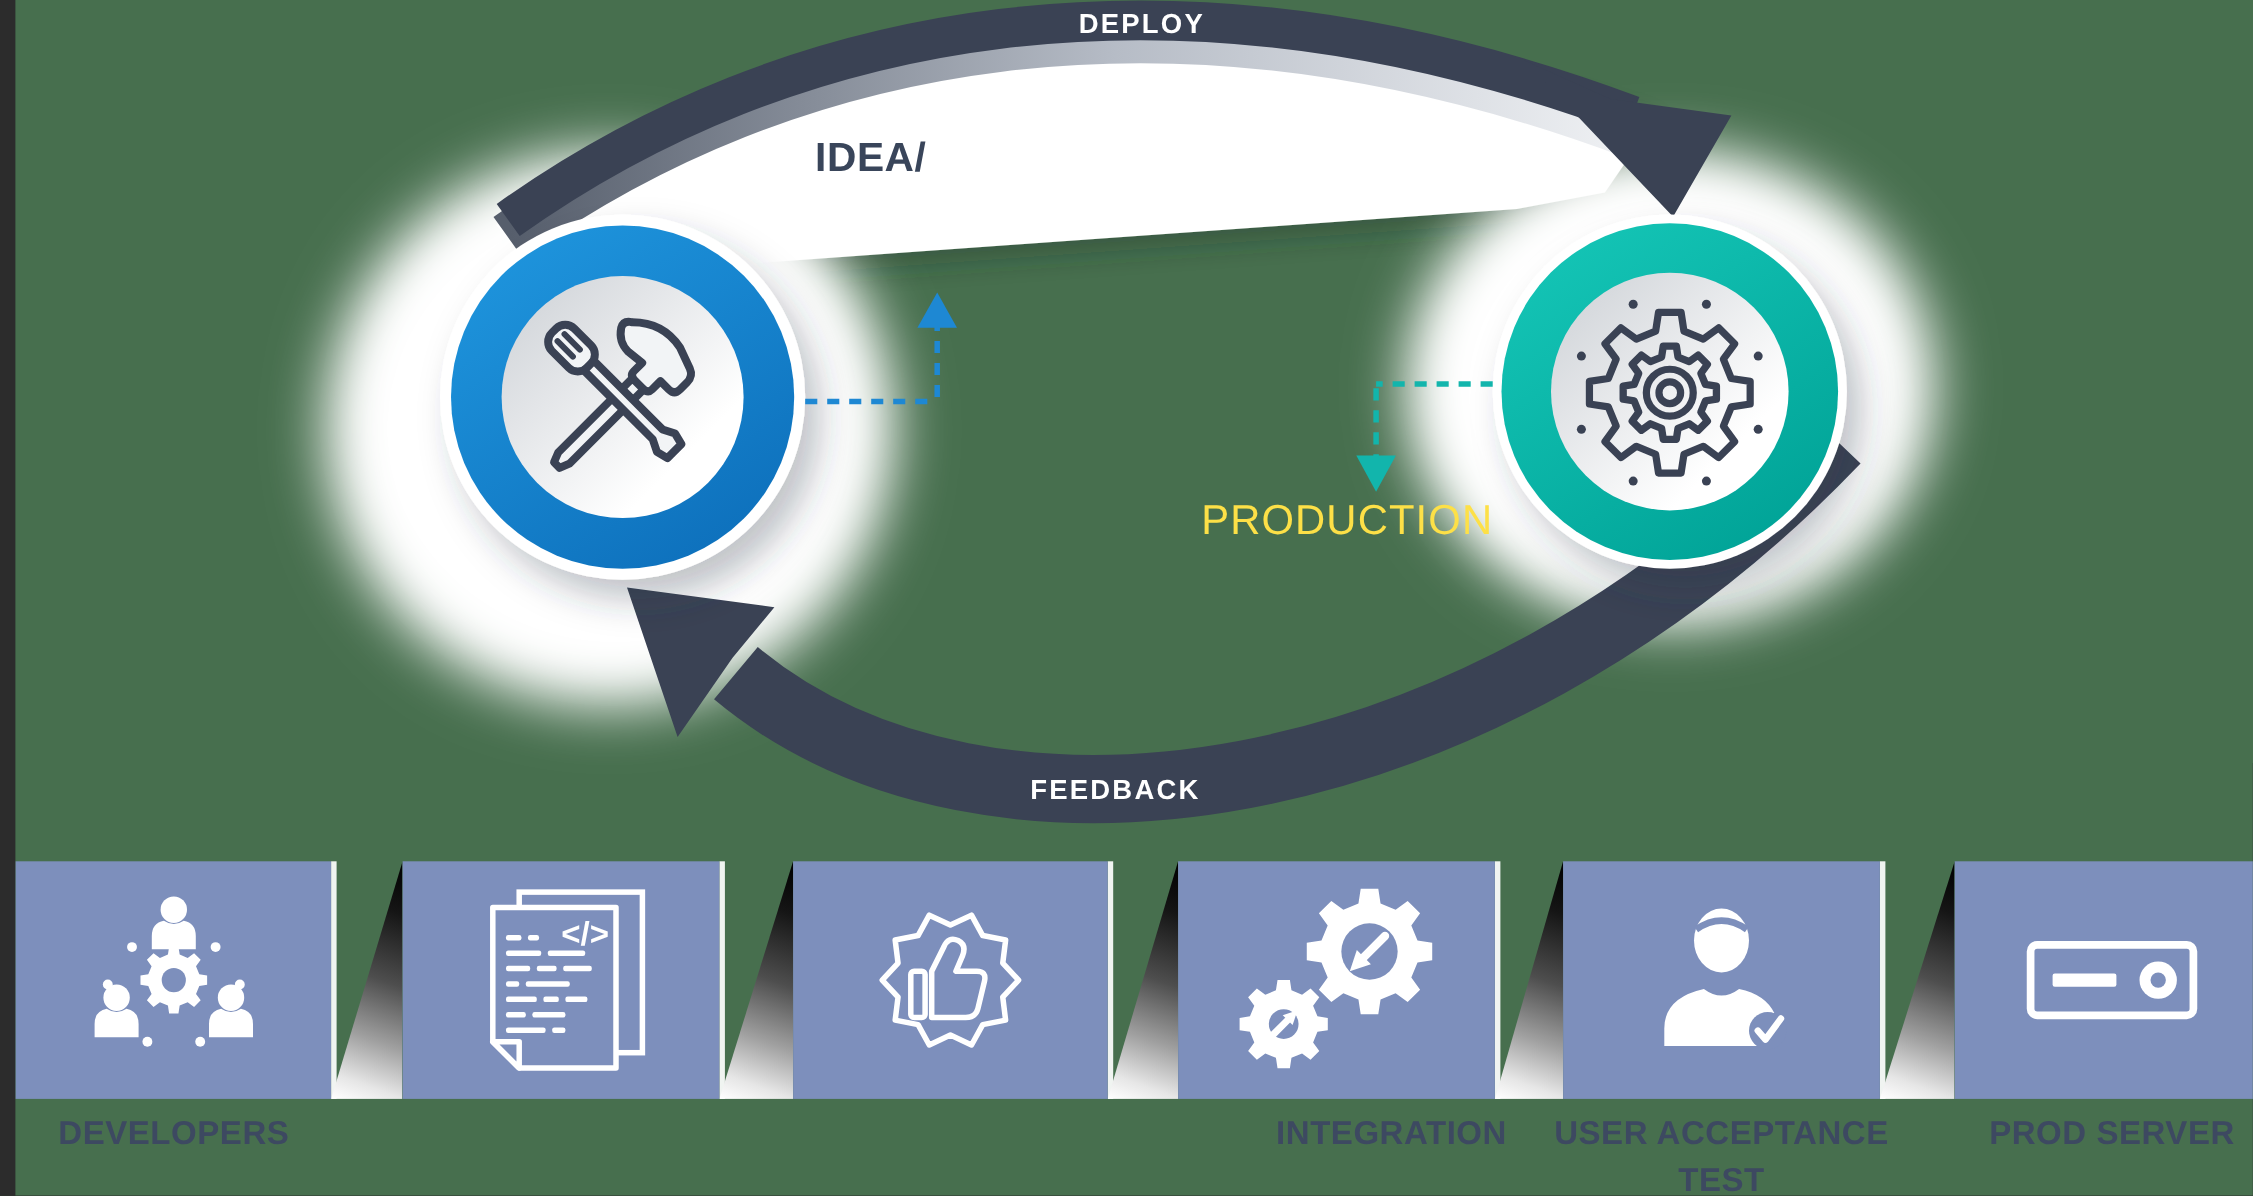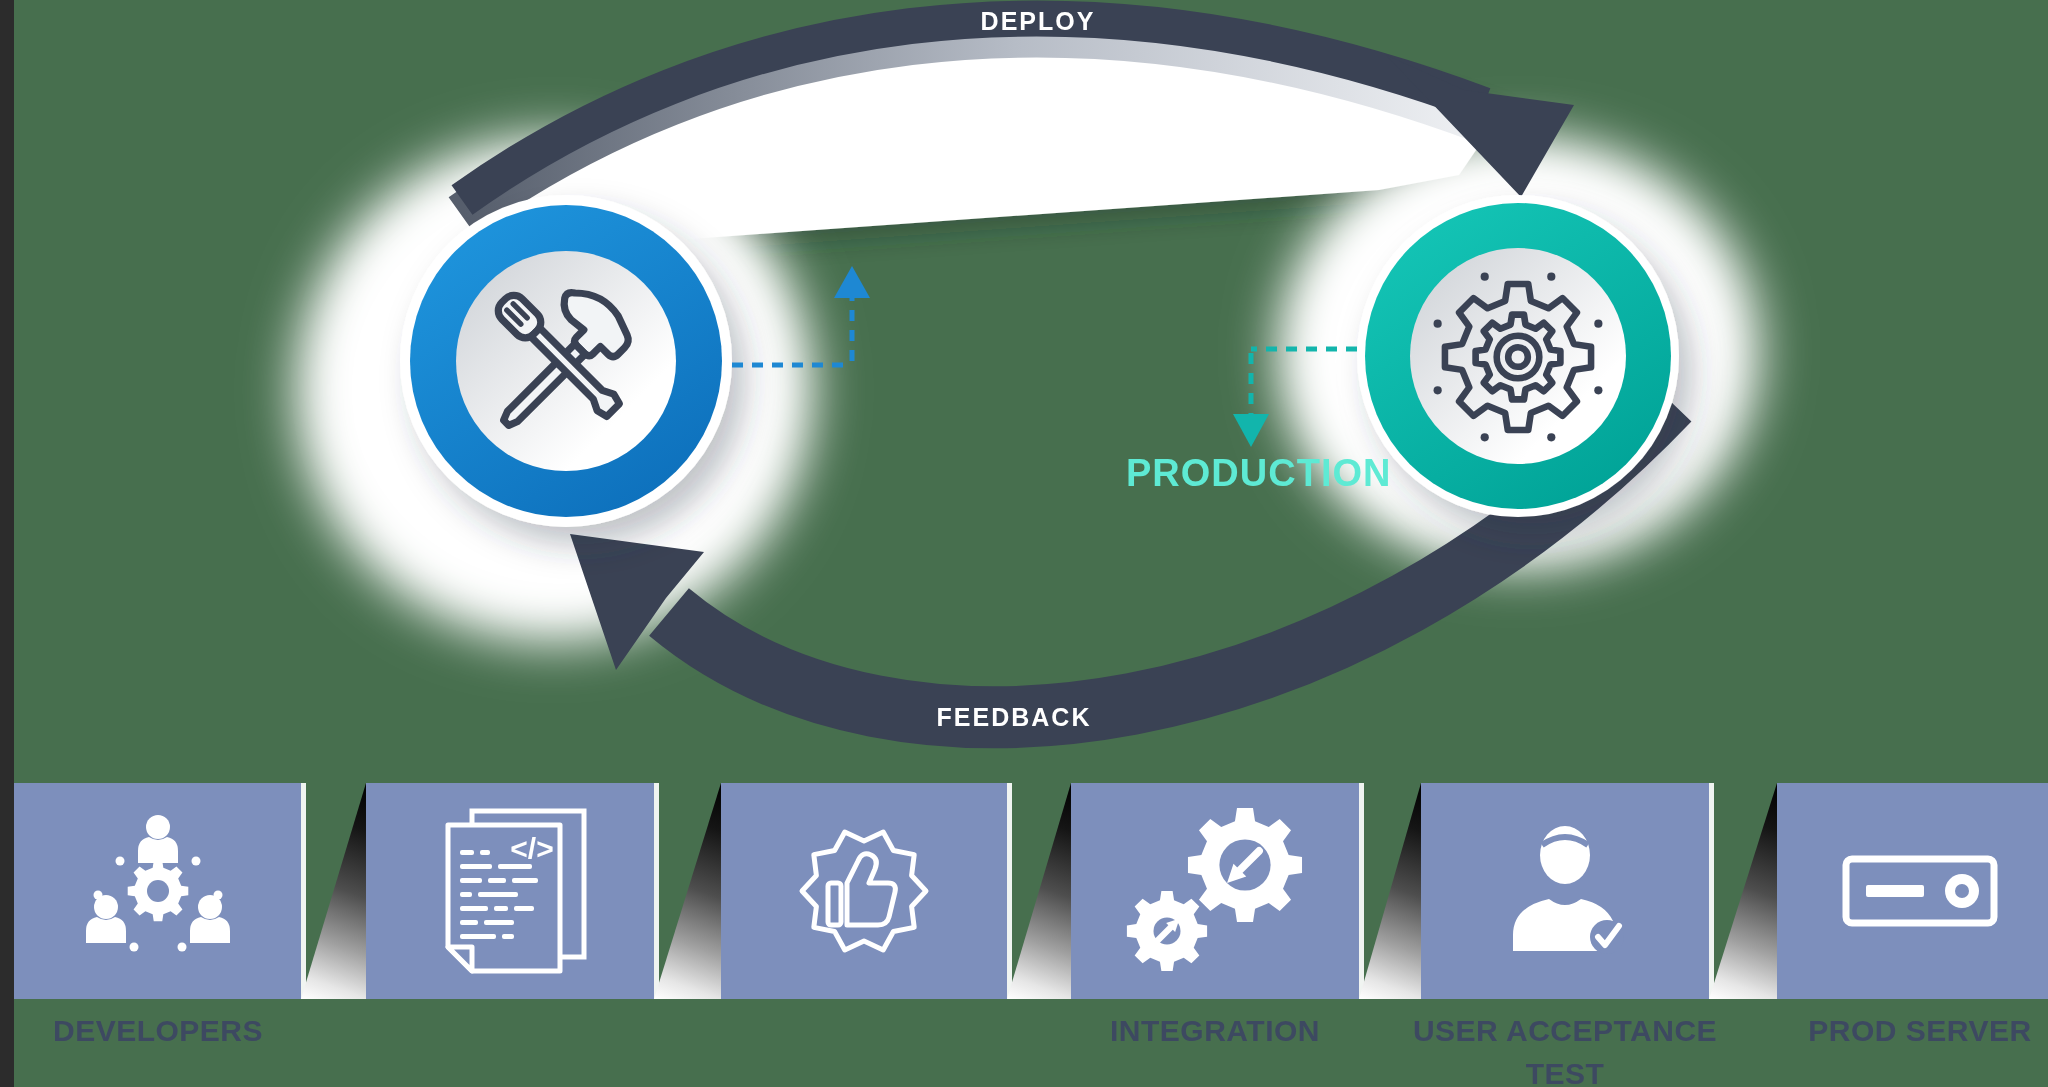--- a/index.html
+++ b/index.html
@@ -1,22 +1,22 @@
 <!DOCTYPE html>
 <html><head>
 <meta charset="utf-8">
 <style>
   html,body{margin:0;padding:0;background:#2c2c2c;}
   #canvas{position:relative;width:2048px;height:1087px;background:#476f4e;overflow:hidden;
           font-family:"Liberation Sans",sans-serif;margin-left:14px;}
   #cycle-svg{position:absolute;left:0;top:0;}
   .idea-block{position:absolute;left:727px;top:118px;font-weight:bold;font-size:37px;
               line-height:49px;letter-spacing:.5px;color:#39455a;}
-  .production-label{position:absolute;left:1112px;top:452px;font-weight:bold;font-size:38px;
-              letter-spacing:1px;color:#5eead4;}
+  .production-label{position:absolute;left:1078px;top:452px;font-weight:normal;font-size:38px;
+              letter-spacing:1px;color:#fde047;}
   .stage-box{position:absolute;top:783px;height:216px;background:#7d8fbc;
              display:flex;align-items:center;justify-content:center;}
   .curl{position:absolute;top:783px;height:216px;
         clip-path:polygon(100% 0,100% 100%,0 100%);
         background:linear-gradient(200deg,#000 0%,#151515 20%,#4e4e4e 48%,#a0a0a0 72%,#e6e6e6 90%,#ffffff 100%);}
   .sliver{position:absolute;top:783px;height:216px;width:5px;background:rgba(255,255,255,.92);}
   .stage-label{position:absolute;top:1009px;width:420px;text-align:center;font-weight:bold;
                font-size:30px;line-height:43px;letter-spacing:.5px;color:#3d4961;}
   .stage-label span{display:block;}
   svg text{font-family:"Liberation Sans",sans-serif;}
@@ -132,20 +132,21 @@
       <path d="M 1343 349 H 1237"></path>
       <path d="M 1237 353 V 418"></path>
       <polygon points="1237,447 1219,414 1255,414" fill="#12b5ac" stroke="none"></polygon>
     </g>
 
     <text x="1024" y="30" text-anchor="middle" font-size="25" font-weight="bold" letter-spacing="2" fill="#ffffff">DEPLOY</text>
     <text x="1000" y="726" text-anchor="middle" font-size="25" font-weight="bold" letter-spacing="2" fill="#ffffff">FEEDBACK</text>
   </svg>
 
   <div class="idea-block">
+    <div>IDEA/</div>
   </div>
   <div class="production-label">PRODUCTION</div>
 
   <div class="sliver" style="left:287px"></div>
   <div class="sliver" style="left:640px"></div>
   <div class="sliver" style="left:993px"></div>
   <div class="sliver" style="left:1345px"></div>
   <div class="sliver" style="left:1695px"></div>
   <div class="curl" style="left:287px;width:65px"></div>
   <div class="curl" style="left:640px;width:67px"></div>
@@ -243,21 +244,21 @@
       <rect x="-54" y="-6" width="58" height="12" rx="2" fill="#ffffff"></rect>
       <circle cx="42" cy="0" r="17" fill="#ffffff"></circle>
       <circle cx="42" cy="0" r="7" fill="#7d8fbc"></circle>
     </svg>
   </div>
 
   <div class="stage-label" style="left:-66px">
     <span>DEVELOPERS</span>
     <span></span>
   </div>
-  <div class="stage-label" style="left:991px">
+  <div class="stage-label" style="left:1041px">
     <span>INTEGRATION</span>
     <span></span>
   </div>
   <div class="stage-label" style="left:1341px">
     <span>USER ACCEPTANCE</span>
     <span>TEST</span>
   </div>
   <div class="stage-label" style="left:1696px">
     <span>PROD SERVER</span>
     <span></span>

